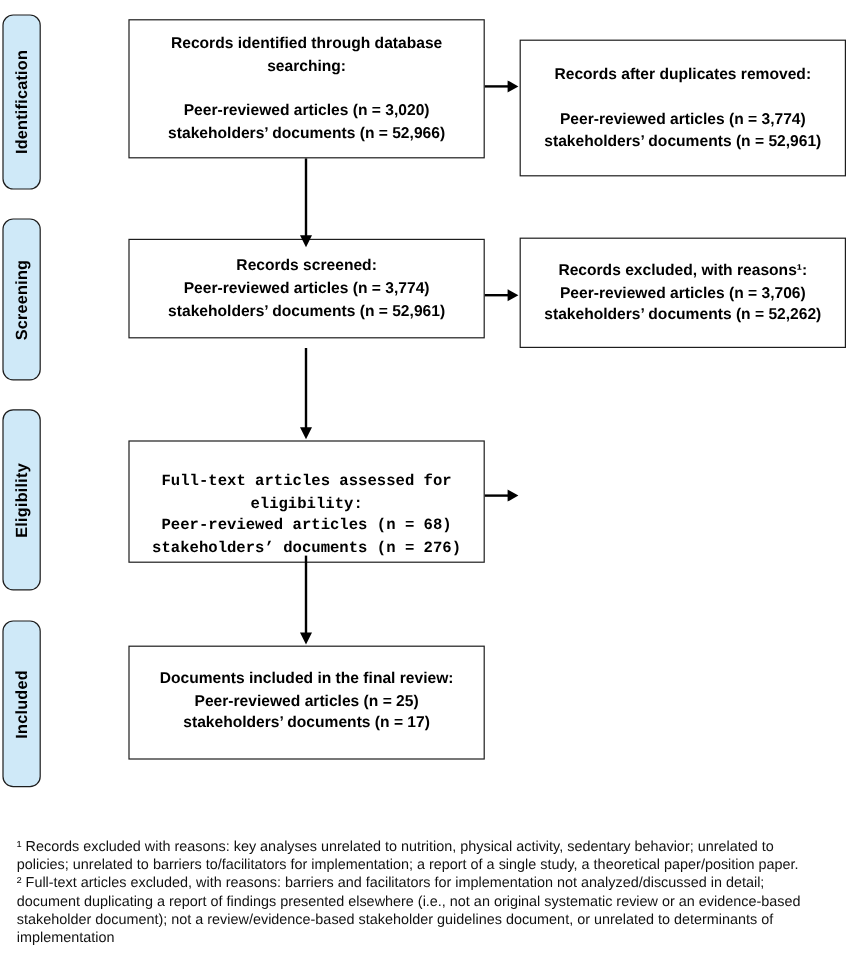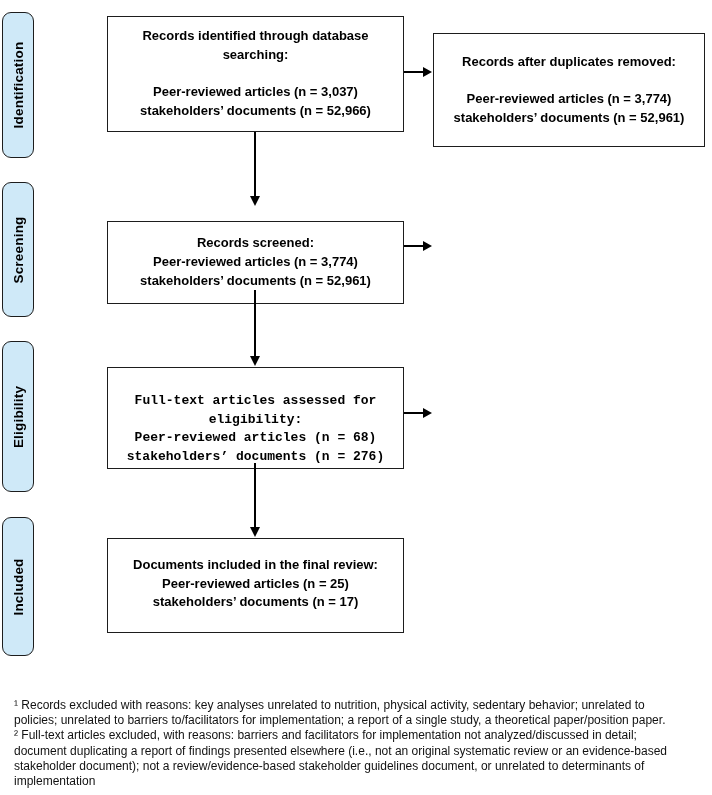--- a/index.html
+++ b/index.html
@@ -52,21 +52,21 @@
     width: 100%;
     white-space: pre-line;
     font-weight: bold;
     font-size: 13px;
     line-height: 1.44;
   }
   .flow-box.top-align { align-items: flex-start; }
 
   .box-identified         { left: 107px; top: 16px;  width: 297px; height: 116px; }
   .box-duplicates-removed { left: 433px; top: 16px;  width: 272px; height: 114px; margin-top: 17px; }
-  .box-screened           { left: 107px; top: 221px; width: 297px; height: 83px;  }
+  .box-screened           { left: 107px; top: 199px; width: 297px; height: 83px;  }
   .box-screened-excluded  { left: 433px; top: 198px; width: 272px; height: 92px;  }
   .box-fulltext-assessed  { left: 107px; top: 367px; width: 297px; height: 102px;  padding-top: 24px; font-family: Liberation Mono, monospace; }
   .box-fulltext-excluded  { left: 433px; top: 364px; width: 272px; height: 96px;  }
   .box-included           { left: 107px; top: 538px; width: 297px; height: 95px;  padding-top: 17px; }
 
   .arrows {
     position: absolute;
     left: 0; top: 0;
     width: 712px; height: 795px;
     pointer-events: none;
@@ -100,33 +100,38 @@
     <span class="stage-text">Eligibility</span>
   </div>
   <div class="stage stage-included">
     <span class="stage-text">Included</span>
   </div>
 
   <div class="flow-box box-identified">
     <div class="box-text">Records identified through database
 searching:
 
-Peer-reviewed articles (n = 3,037)
+Peer-reviewed articles (n = 3,020)
 stakeholders’ documents (n = 52,966)</div>
   </div>
   <div class="flow-box box-duplicates-removed">
     <div class="box-text">Records after duplicates removed:
 
 Peer-reviewed articles (n = 3,774)
 stakeholders’ documents (n = 52,961)</div>
   </div>
   <div class="flow-box box-screened">
     <div class="box-text">Records screened:
 Peer-reviewed articles (n = 3,774)
 stakeholders’ documents (n = 52,961)</div>
+  </div>
+  <div class="flow-box box-screened-excluded">
+    <div class="box-text">Records excluded, with reasons¹:
+Peer-reviewed articles (n = 3,706)
+stakeholders’ documents (n = 52,262)</div>
   </div>
   <div class="flow-box box-fulltext-assessed top-align">
     <div class="box-text">Full-text articles assessed for eligibility:
 Peer-reviewed articles (n = 68)
 stakeholders’ documents (n = 276)</div>
   </div>
   <div class="flow-box box-included top-align">
     <div class="box-text">Documents included in the final review:
 Peer-reviewed articles (n = 25)
 stakeholders’ documents (n = 17)</div>

